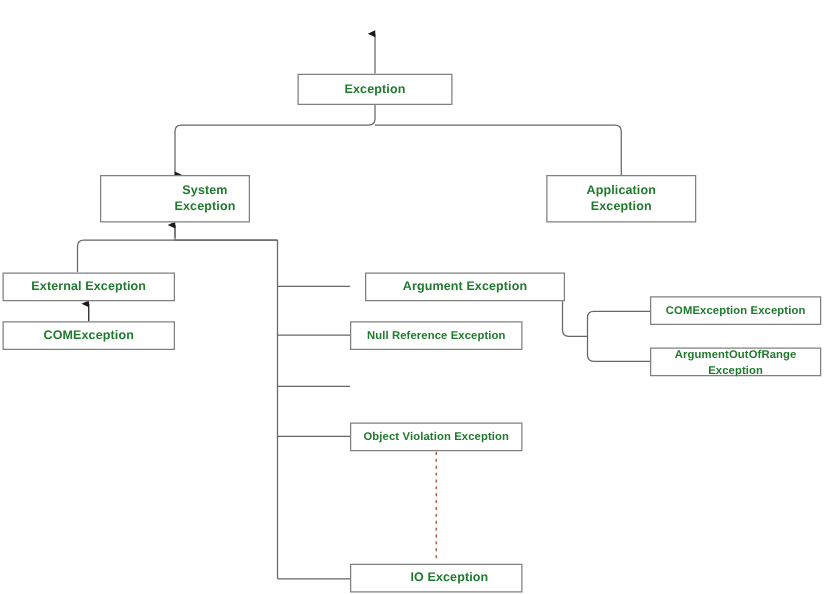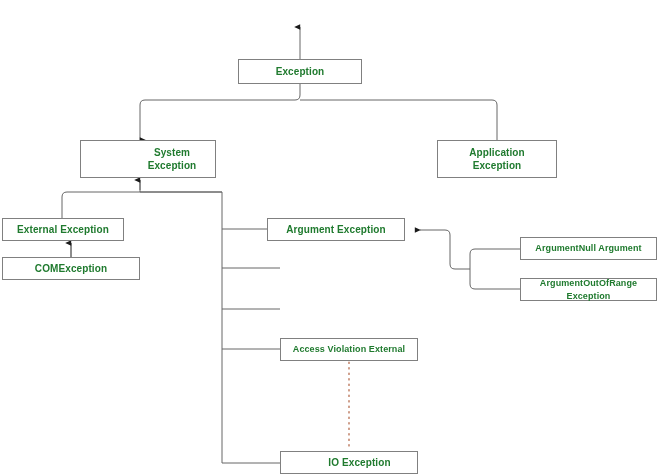--- a/index.html
+++ b/index.html
@@ -86,35 +86,36 @@
       <path d="M470,269 L455,269 Q450,269 450,264 L450,235 Q450,230 445,230 L420,230" marker-end="url(#arrow-left)"></path>
 
     </g>
 
     <path d="M349,362 L349,450" stroke="#b06040" stroke-width="1.2" fill="none" stroke-dasharray="1.5 4" stroke-linecap="round"></path>
   </svg>
 
 
   <div class="node" style="left:238px; top:59px; width:124px; height:25px;">Exception</div>
 
-  <div class="node" style="left:80px; top:140px; width:136px; height:38px;padding-left:48px;">System
+  <div class="node" style="left:80px; top:140px; width:120px; height:38px;padding-left:48px;">System
 Exception</div>
 
   <div class="node" style="left:437px; top:140px; width:120px; height:38px;">Application
 Exception</div>
 
-  <div class="node" style="left:2px; top:218px; width:122px; height:23px;">External Exception</div>
+  <div class="node" style="left:2px; top:218px; width:138px; height:23px;">External Exception</div>
 
   <div class="node" style="left:2px; top:257px; width:138px; height:23px;">COMException</div>
 
-  <div class="node" style="left:267px; top:218px; width:138px; height:23px;">Argument Exception</div>
+  <div class="node" style="left:292px; top:218px; width:160px; height:23px;">Argument Exception</div>
+
+  <div class="node small-text" style="left:280px; top:257px; width:138px; height:23px;">Null Reference Exception</div>
 
 
-
-  <div class="node small-text" style="left:280px; top:338px; width:138px; height:23px;">Access Violation External</div>
+  <div class="node small-text" style="left:280px; top:338px; width:138px; height:23px;">Object Violation Exception</div>
 
   <div class="node" style="left:280px; top:451px; width:138px; height:23px;padding-left:21px;">IO Exception</div>
 
-  <div class="node small-text" style="left:520px; top:237px; width:137px; height:23px;">ArgumentNull Argument</div>
+  <div class="node small-text" style="left:520px; top:237px; width:137px; height:23px;">COMException Exception</div>
 
   <div class="node small-text" style="left:520px; top:278px; width:137px; height:23px;">ArgumentOutOfRange Exception</div>
 
 </div>
 
 </body></html>

